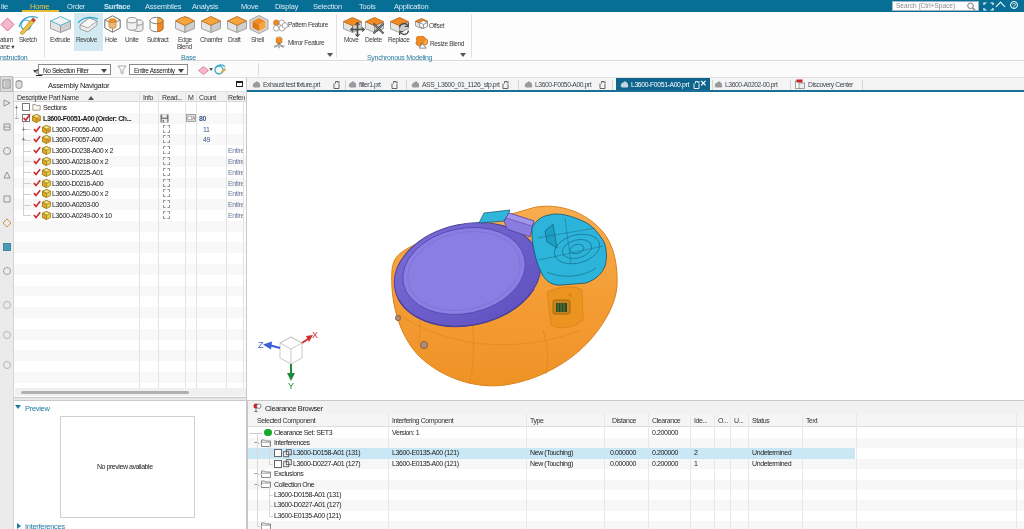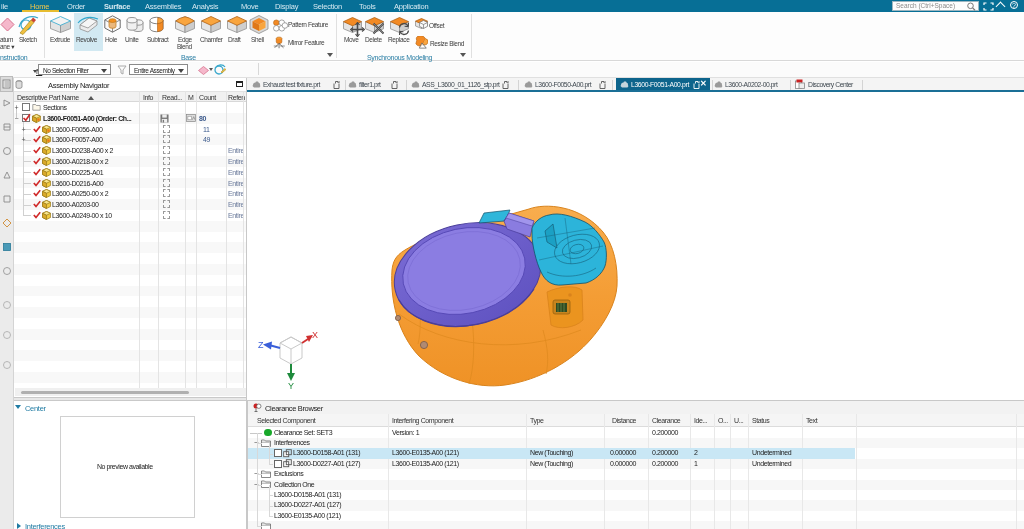--- a/index.html
+++ b/index.html
@@ -525,21 +525,21 @@
         </div>
 <div class="abs ttext" style="left:228px;top:211.9px;color:#6b7b9b;">Entire</div>
 </div>
 
 <div class="abs" style="left:15px;top:388px;width:231px;height:8px;background:#f0f0f0;"></div>
 <div class="abs" style="left:21px;top:391px;width:168px;height:3px;background:#b0b0b0;border-radius:2px;"></div>
 
 <div class="abs" style="left:14px;top:397px;width:232px;height:4px;background:#e8e8e8;border-top:1px solid #c9c9c9;border-bottom:1px solid #c9c9c9;"></div>
 
 <div class="abs" style="left:15px;top:405px;width:0;height:0;border-left:3.5px solid transparent;border-right:3.5px solid transparent;border-top:4px solid #1f7ba3;"></div>
-<div class="abs" style="left:25px;top:404px;font-size:7.5px;letter-spacing:-0.3px;color:#1f7ba3;">Center</div>
+<div class="abs" style="left:25px;top:404px;font-size:7.5px;letter-spacing:-0.3px;color:#1f7ba3;">Preview</div>
 <div class="abs" style="left:60px;top:416px;width:135px;height:102px;border:1px solid #d0d0d0;background:#fff;"></div>
 <div class="abs" style="left:97px;top:463px;font-size:7px;letter-spacing:-0.45px;color:#222;">No preview available</div>
 <div class="abs" style="left:17px;top:523px;width:0;height:0;border-top:3.5px solid transparent;border-bottom:3.5px solid transparent;border-left:4px solid #1f7ba3;"></div>
 <div class="abs" style="left:25px;top:521.5px;font-size:7.5px;letter-spacing:-0.3px;color:#1f7ba3;">Interferences</div>
 </div>
 
 <div class="abs" style="left:246px;top:78px;width:1px;height:451px;background:#c8c8c8;z-index:5;"></div>
 
 <div id="tabbar"></div>
 <div id="tabs">

